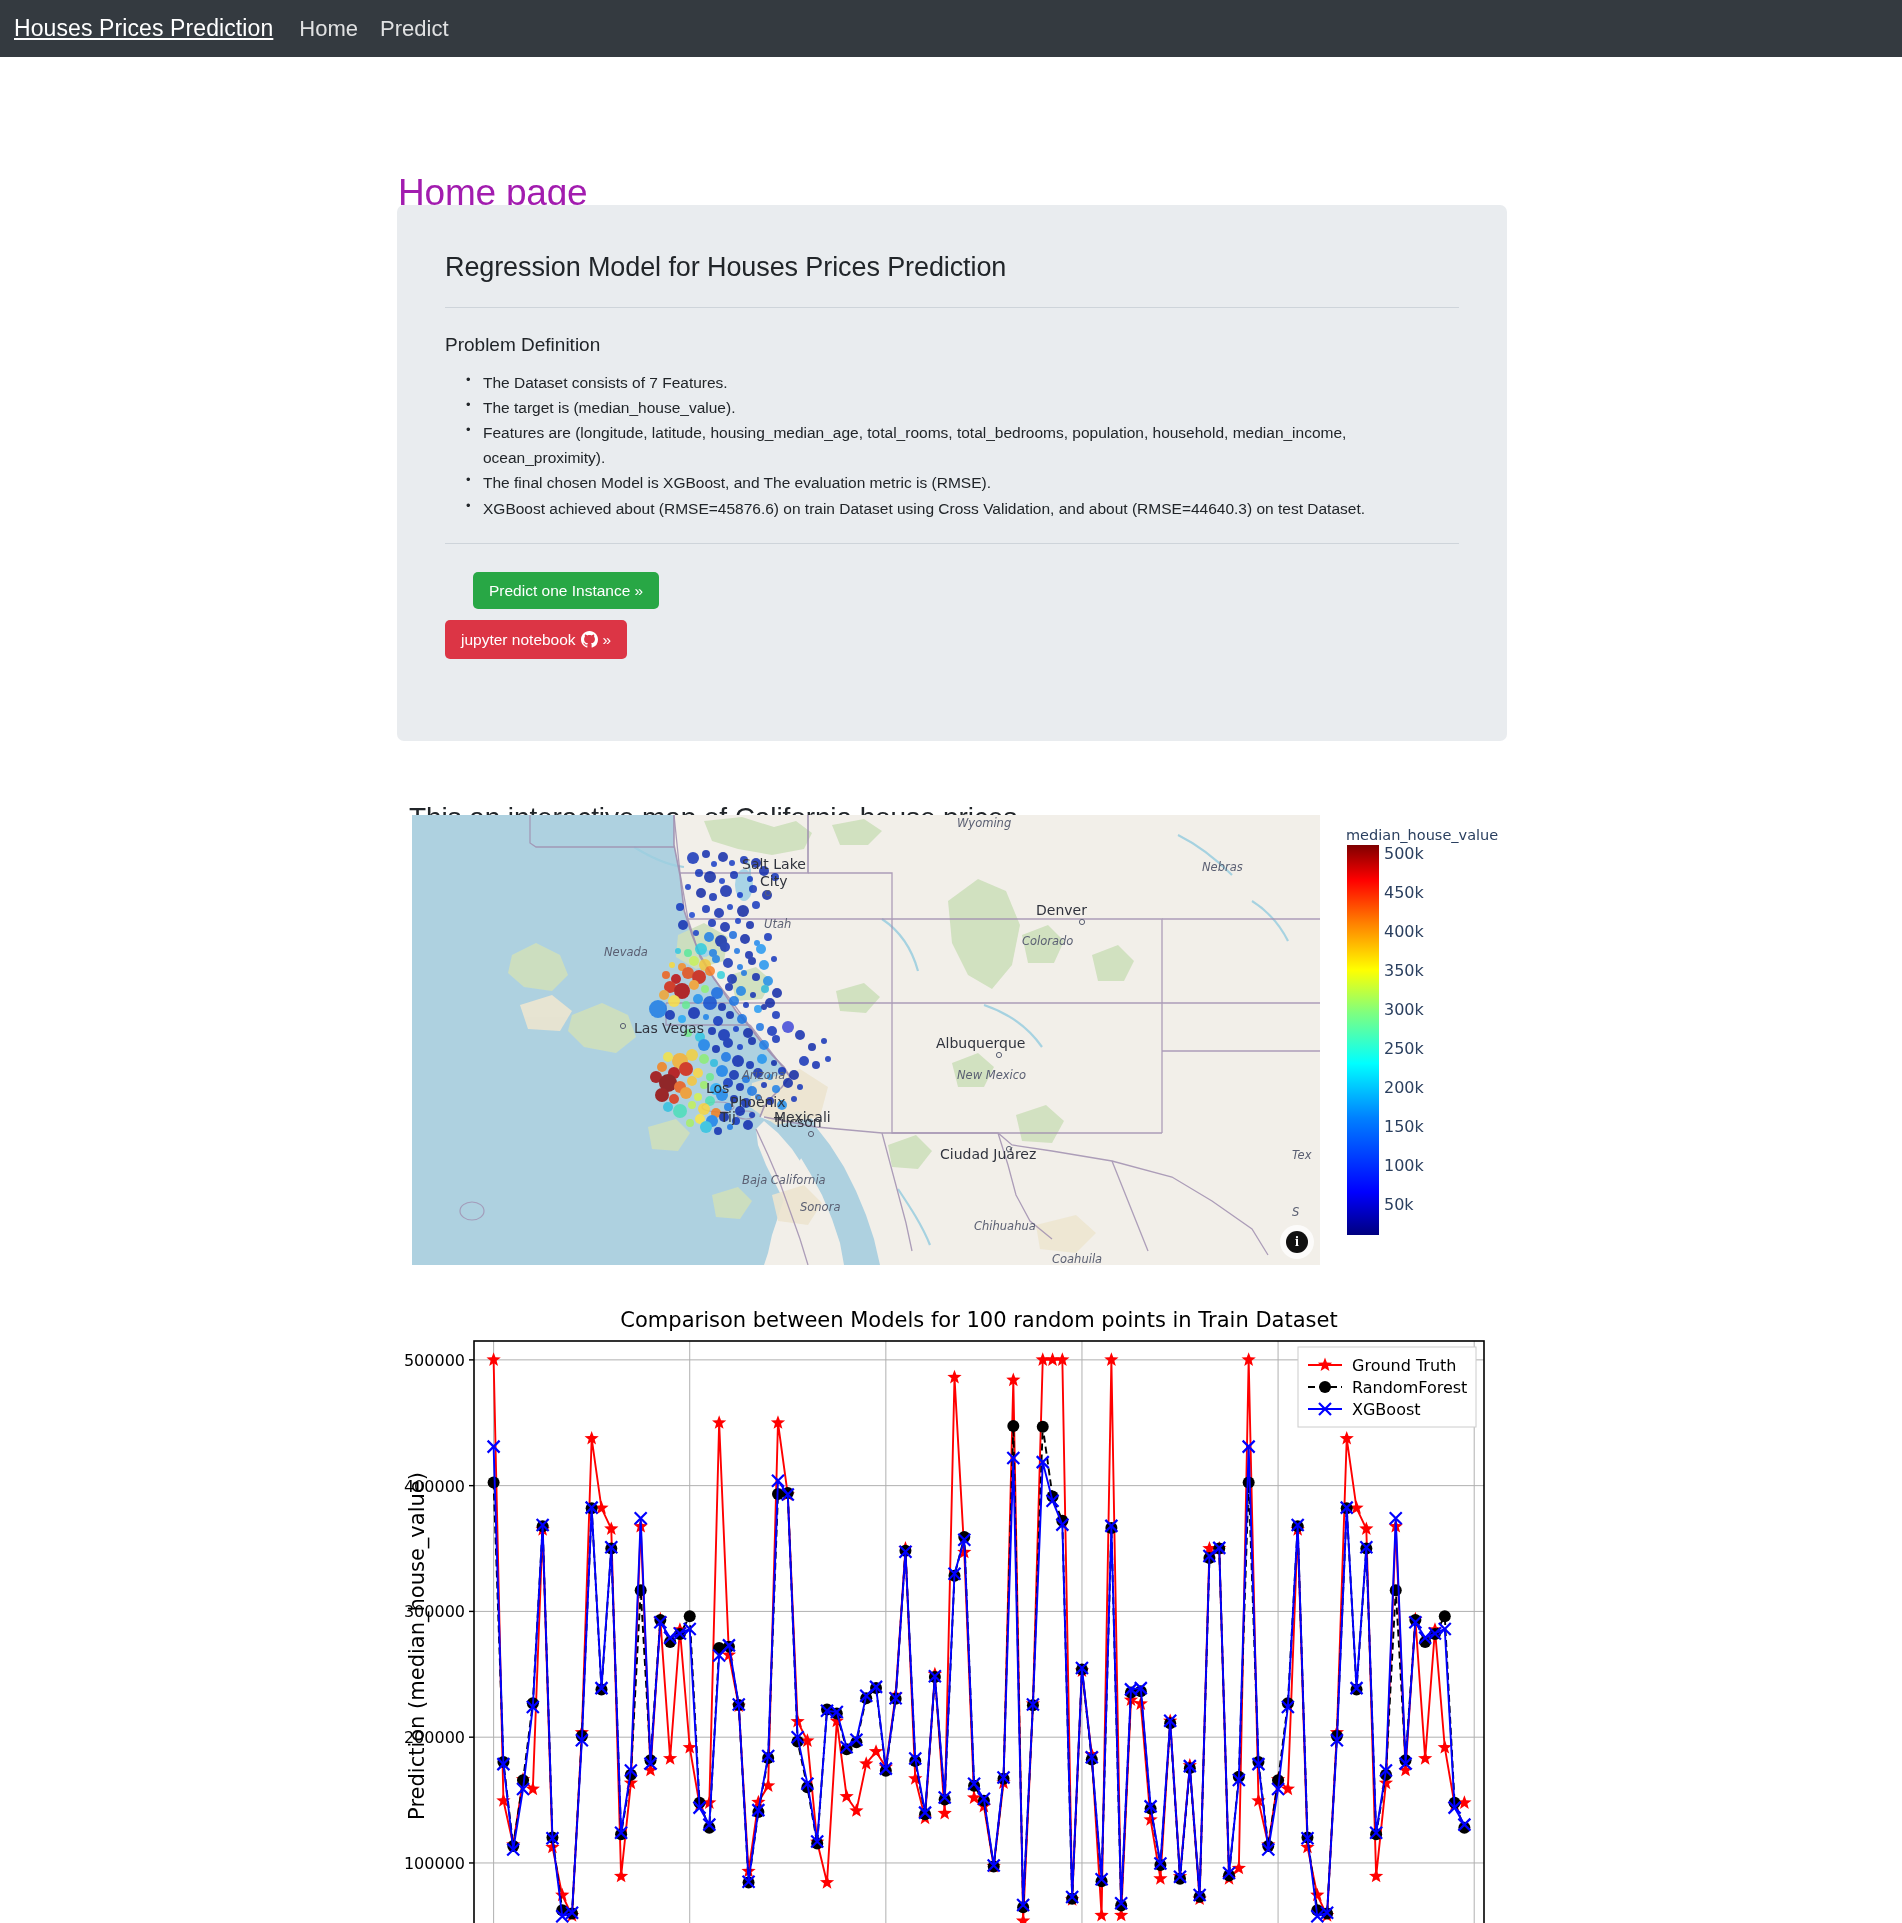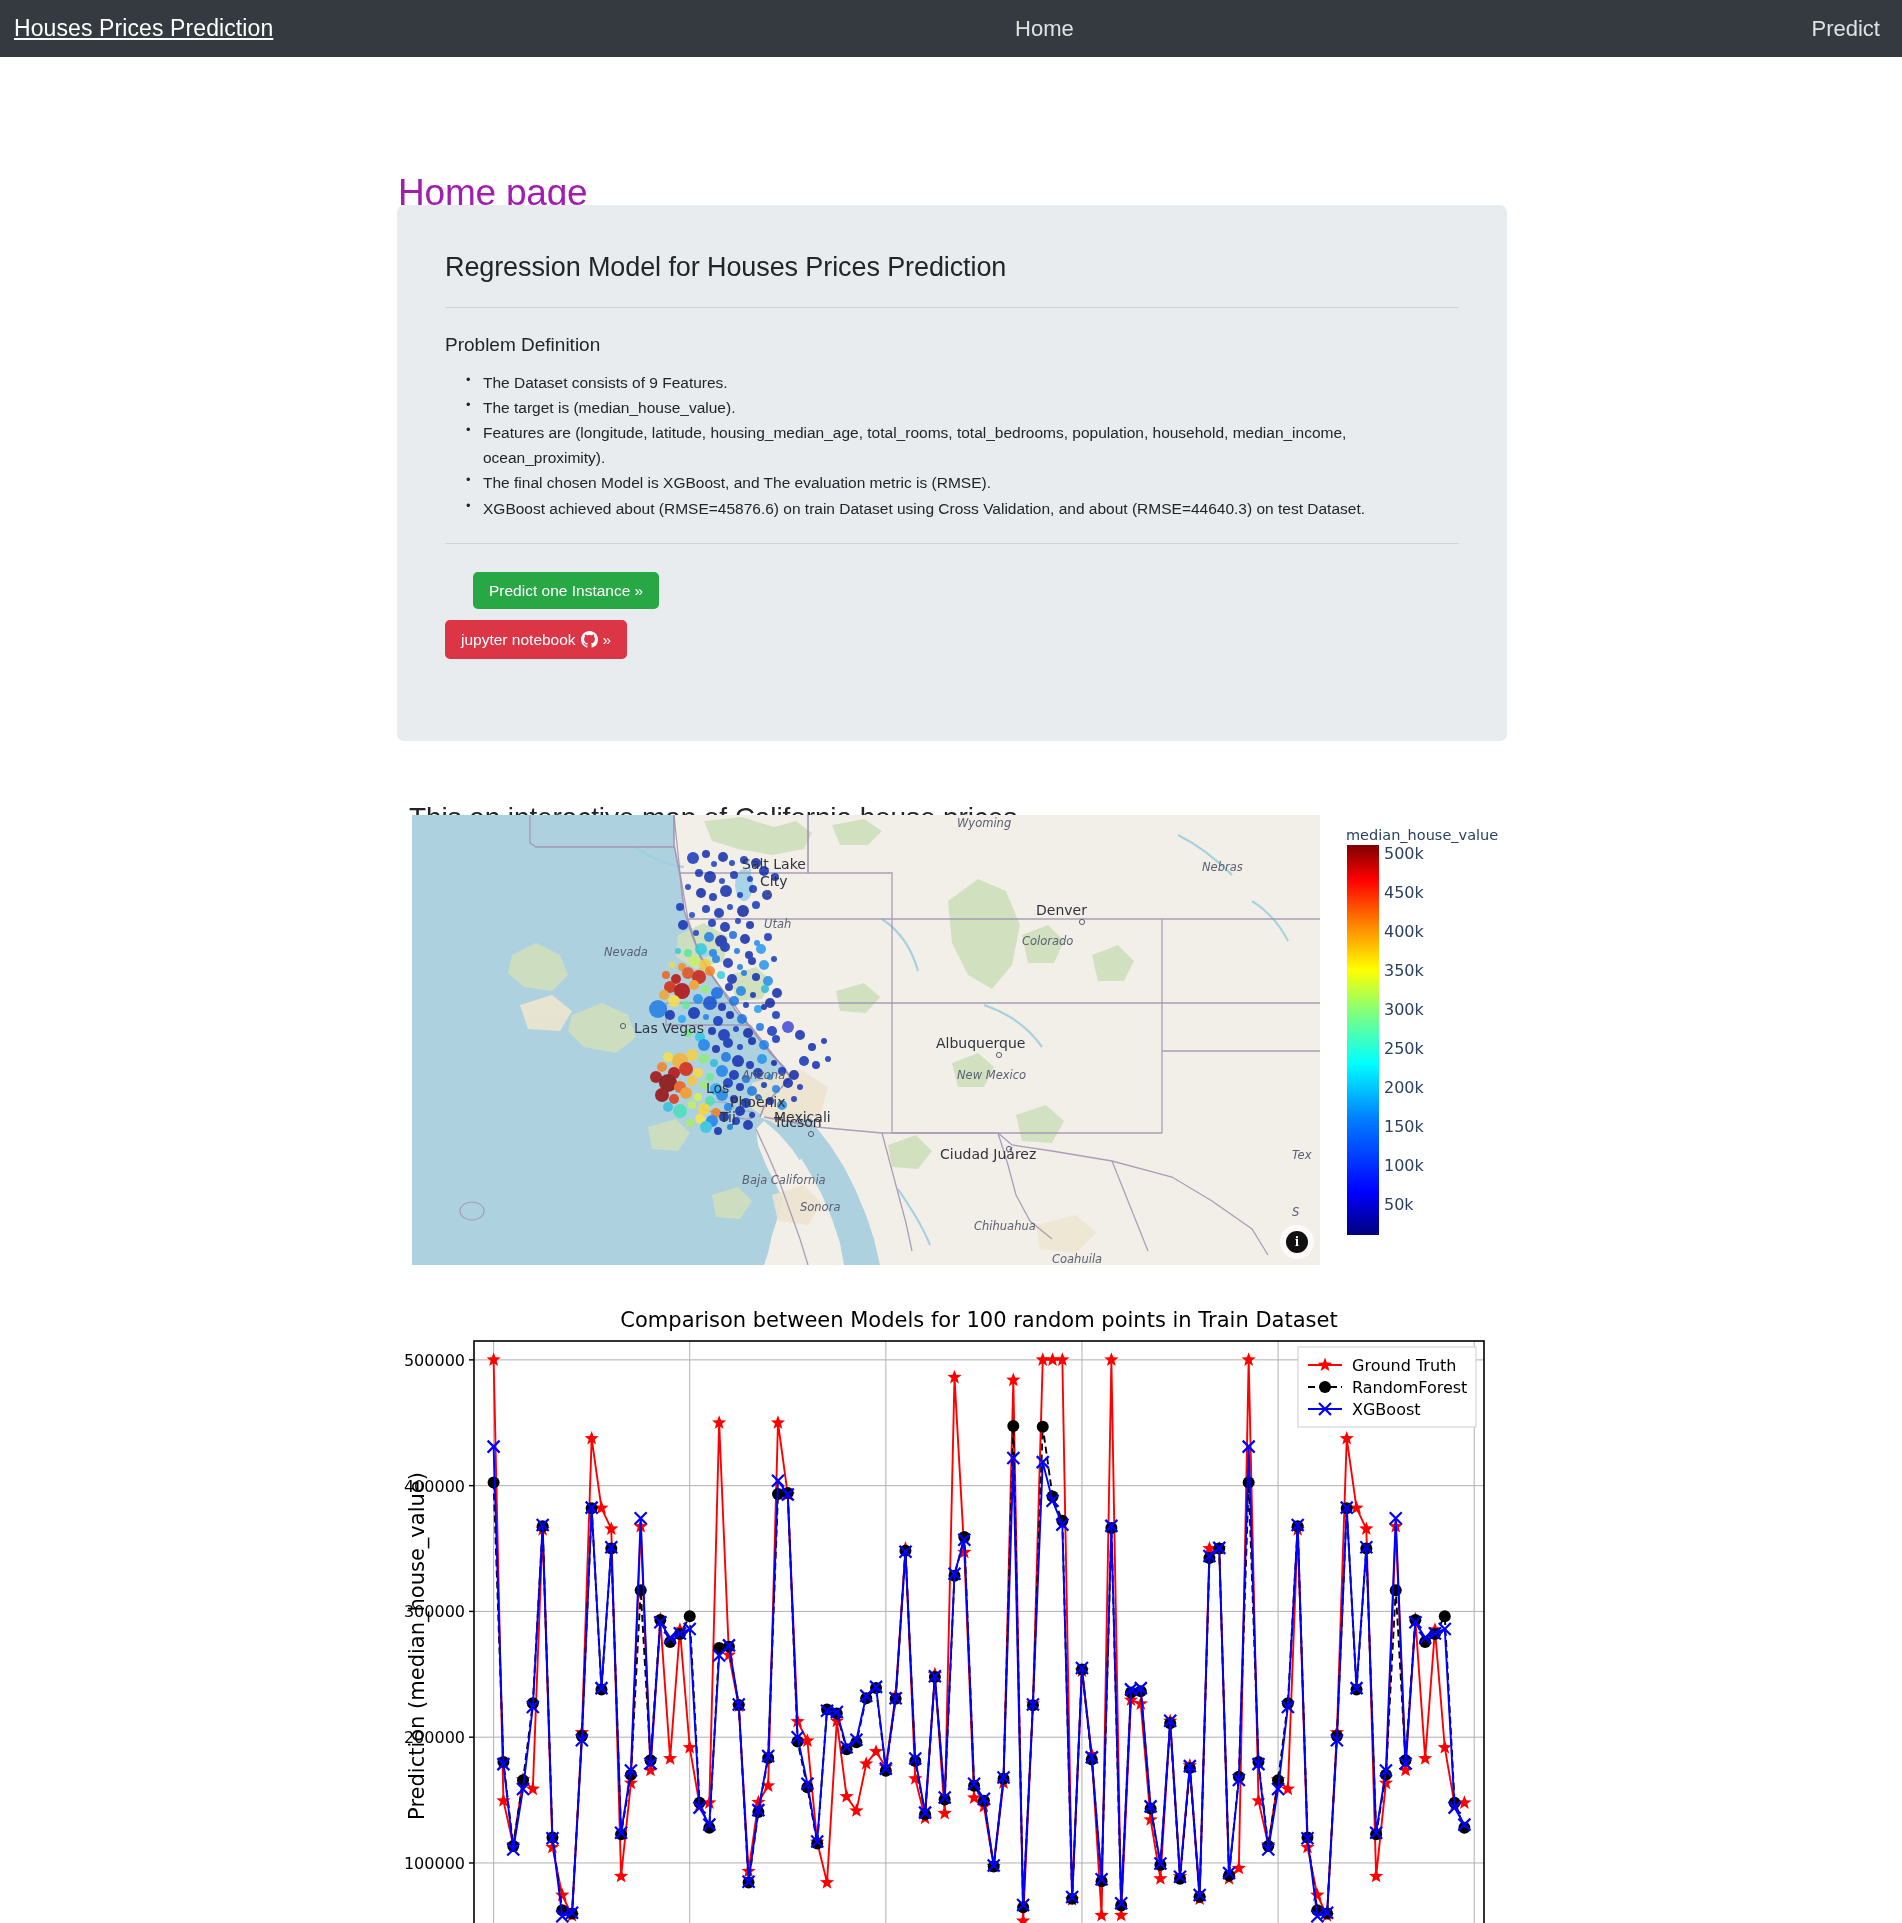--- a/index.html
+++ b/index.html
@@ -12,21 +12,20 @@
   }
 
   
   .navbar {
     height: 57px;
     background: #343a40;
     display: flex;
     align-items: center;
     padding-left: 14px;
     gap: 0px;
-    justify-content: space-between;
   }
   .navbar-brand {
     color: #ffffff;
     font-size: 23px;
     letter-spacing: 0.1px;
     margin-right: 26px;
     white-space: nowrap;
   }
   .nav-link {
     color: rgba(255,255,255,0.85);
@@ -226,21 +225,21 @@
 <div class="page">
 
   <h1 class="page-title">Home page</h1>
 
   <div class="jumbotron">
     <div class="jumbo-inner">
       <h2 class="jumbo-heading">Regression Model for Houses Prices Prediction</h2>
       <hr class="jumbo-hr">
       <p class="subheading">Problem Definition</p>
       <ul class="bullets">
-        <li>The Dataset consists of 9 Features.</li>
+        <li>The Dataset consists of 7 Features.</li>
         <li>The target is (median_house_value).</li>
         <li>Features are (longitude, latitude, housing_median_age, total_rooms, total_bedrooms, population, household, median_income, ocean_proximity).</li>
         <li>The final chosen Model is XGBoost, and The evaluation metric is (RMSE).</li>
         <li>XGBoost achieved about (RMSE=45876.6) on train Dataset using Cross Validation, and about (RMSE=44640.3) on test Dataset.</li>
       </ul>
       <hr class="jumbo-hr2">
       <div class="btn-row">
         <button class="btn btn-success">Predict one Instance »</button>
       </div>
       <div class="btn-row">

